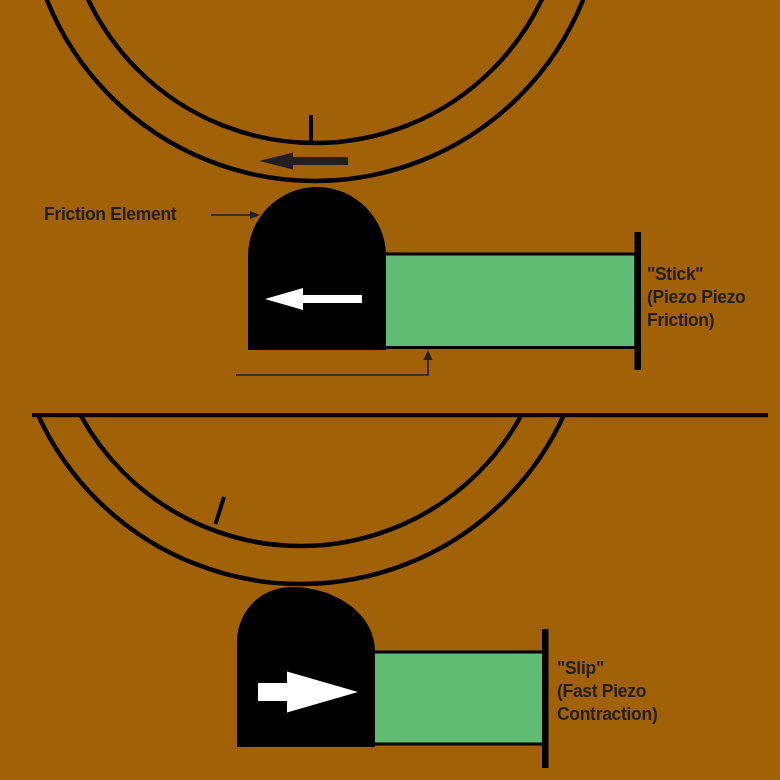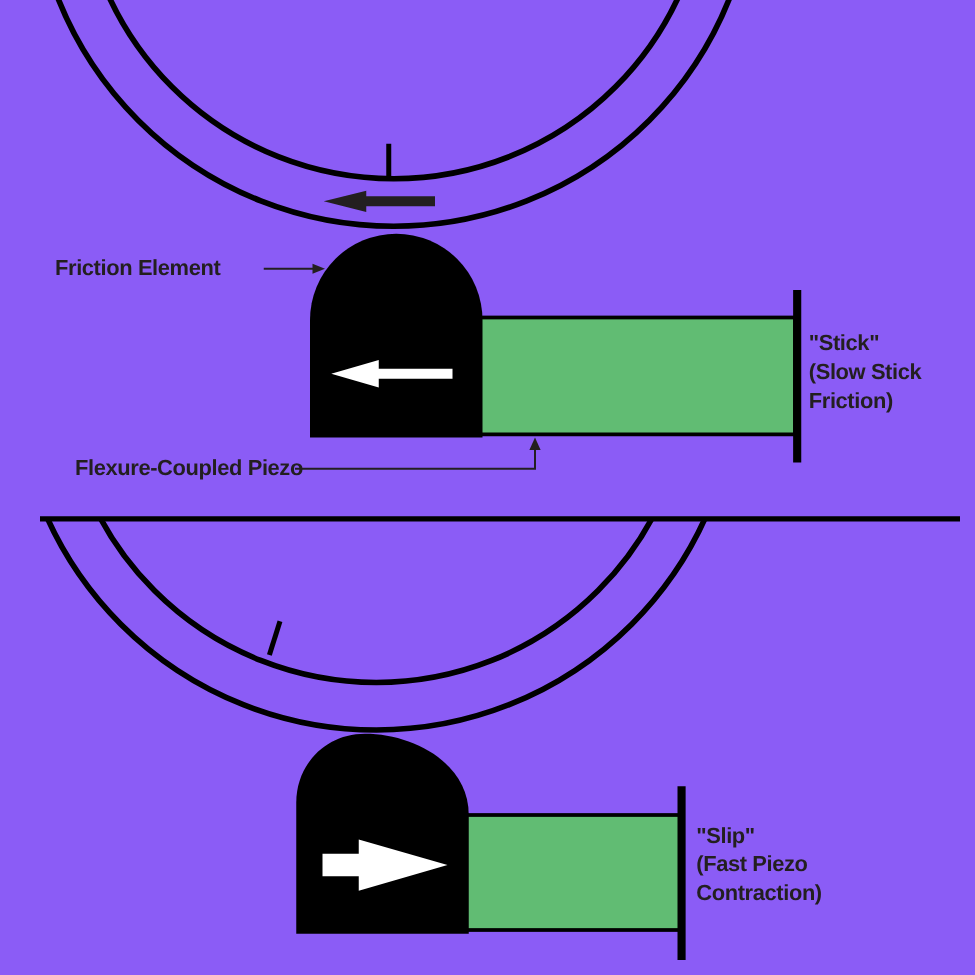--- a/index.html
+++ b/index.html
@@ -1,20 +1,20 @@
 <!DOCTYPE html>
 <html><head>
 <meta charset="utf-8">
 <style>
   html, body { margin: 0; padding: 0; background: #ffffff; }
   .stage {
     position: relative;
     width: 780px;
     height: 780px;
-    background: #8b5cf6;
+    background: #a16207;
     overflow: hidden;
     font-family: "Liberation Sans", sans-serif;
   }
   .stage svg { position: absolute; left: 0; top: 0; }
   .ring { fill: none; stroke: #000000; stroke-width: 4.5; }
   .tick { stroke: #000000; stroke-width: 4; stroke-linecap: butt; }
   .leader { fill: none; stroke: #231f20; stroke-width: 1.6; }
   .label {
     position: absolute;
     color: #231f20;
@@ -76,25 +76,24 @@
       <path d="M237,747 L237,642 C237,612 260,587 292,587 C330,587 375,610 375,652 L375,747 Z" fill="#000000"></path>
 
       <polygon points="358,692 287,671.5 287,683 258,683 258,701 287,701 287,712.5" fill="#ffffff"></polygon>
 
       <rect x="542" y="629" width="6.5" height="139" fill="#000000"></rect>
     </g>
   </svg>
 
   <div class="label" style="left:44px; top:203px">Friction Element</div>
 
-  <div class="label" style="left:60px; top:363px">Flexure-Coupled Piezo</div>
 
   <div class="label" style="left:647px; top:263px">
     <div>"Stick"</div>
-    <div>(Slow Stick</div>
+    <div>(Piezo Piezo</div>
     <div>Friction)</div>
   </div>
 
   <div class="label" style="left:557px; top:657px">
     <div>"Slip"</div>
     <div>(Fast Piezo</div>
     <div>Contraction)</div>
   </div>
 
 </div>

